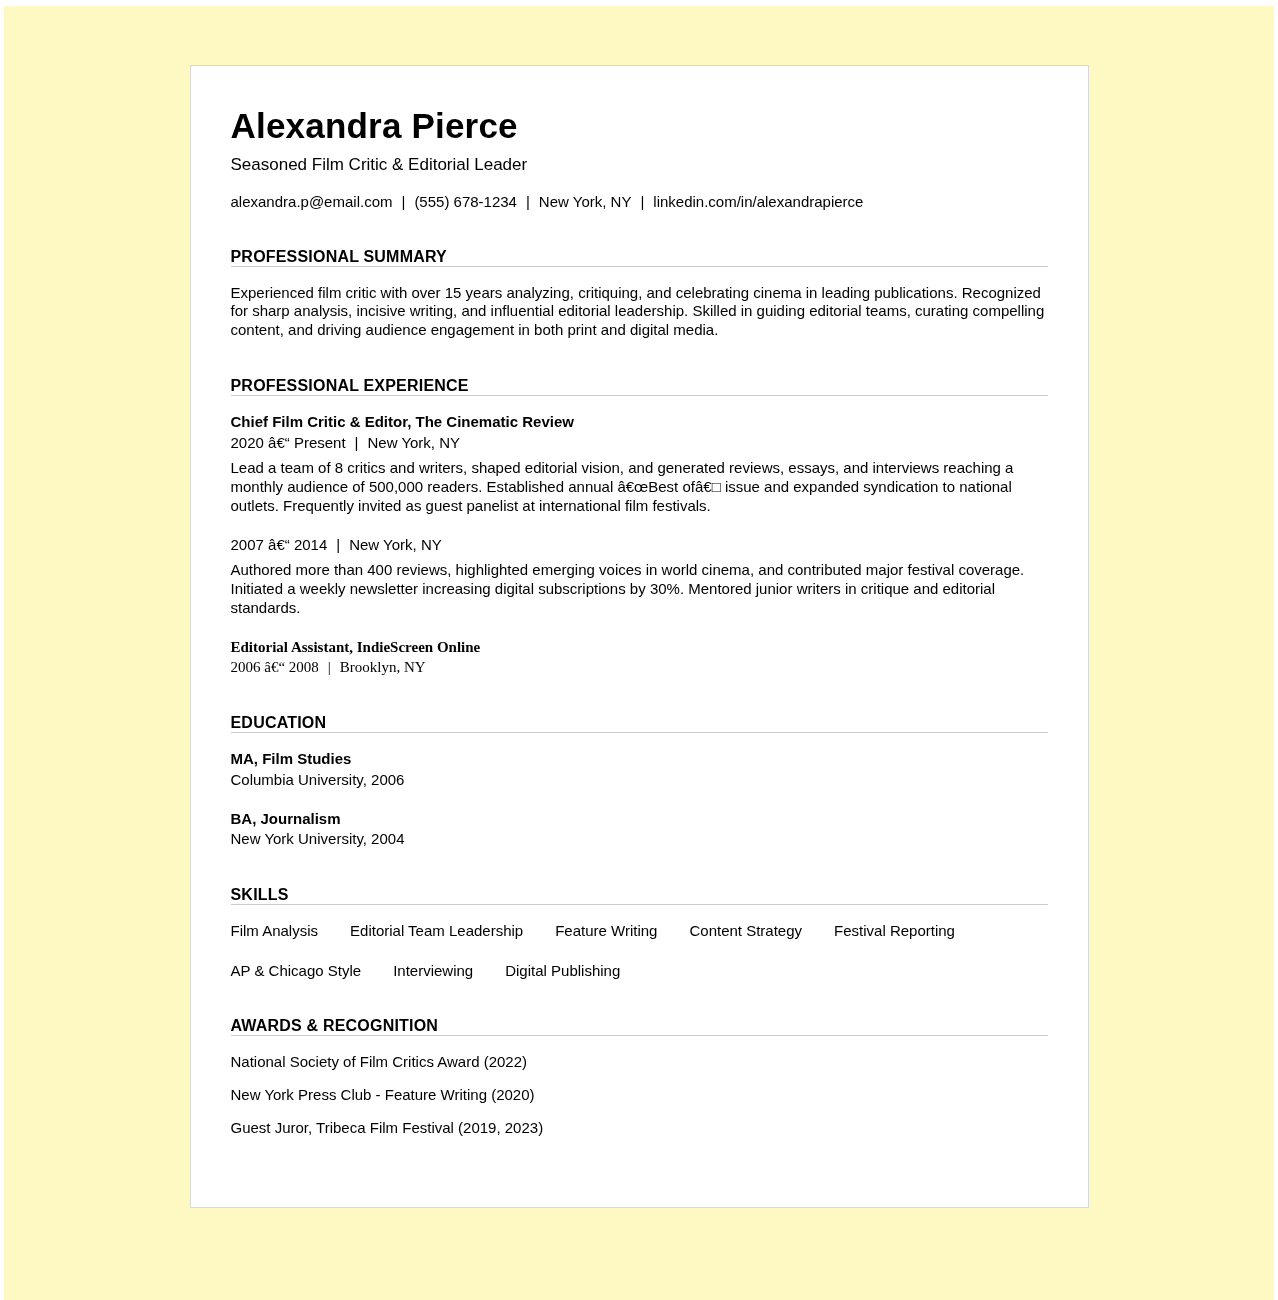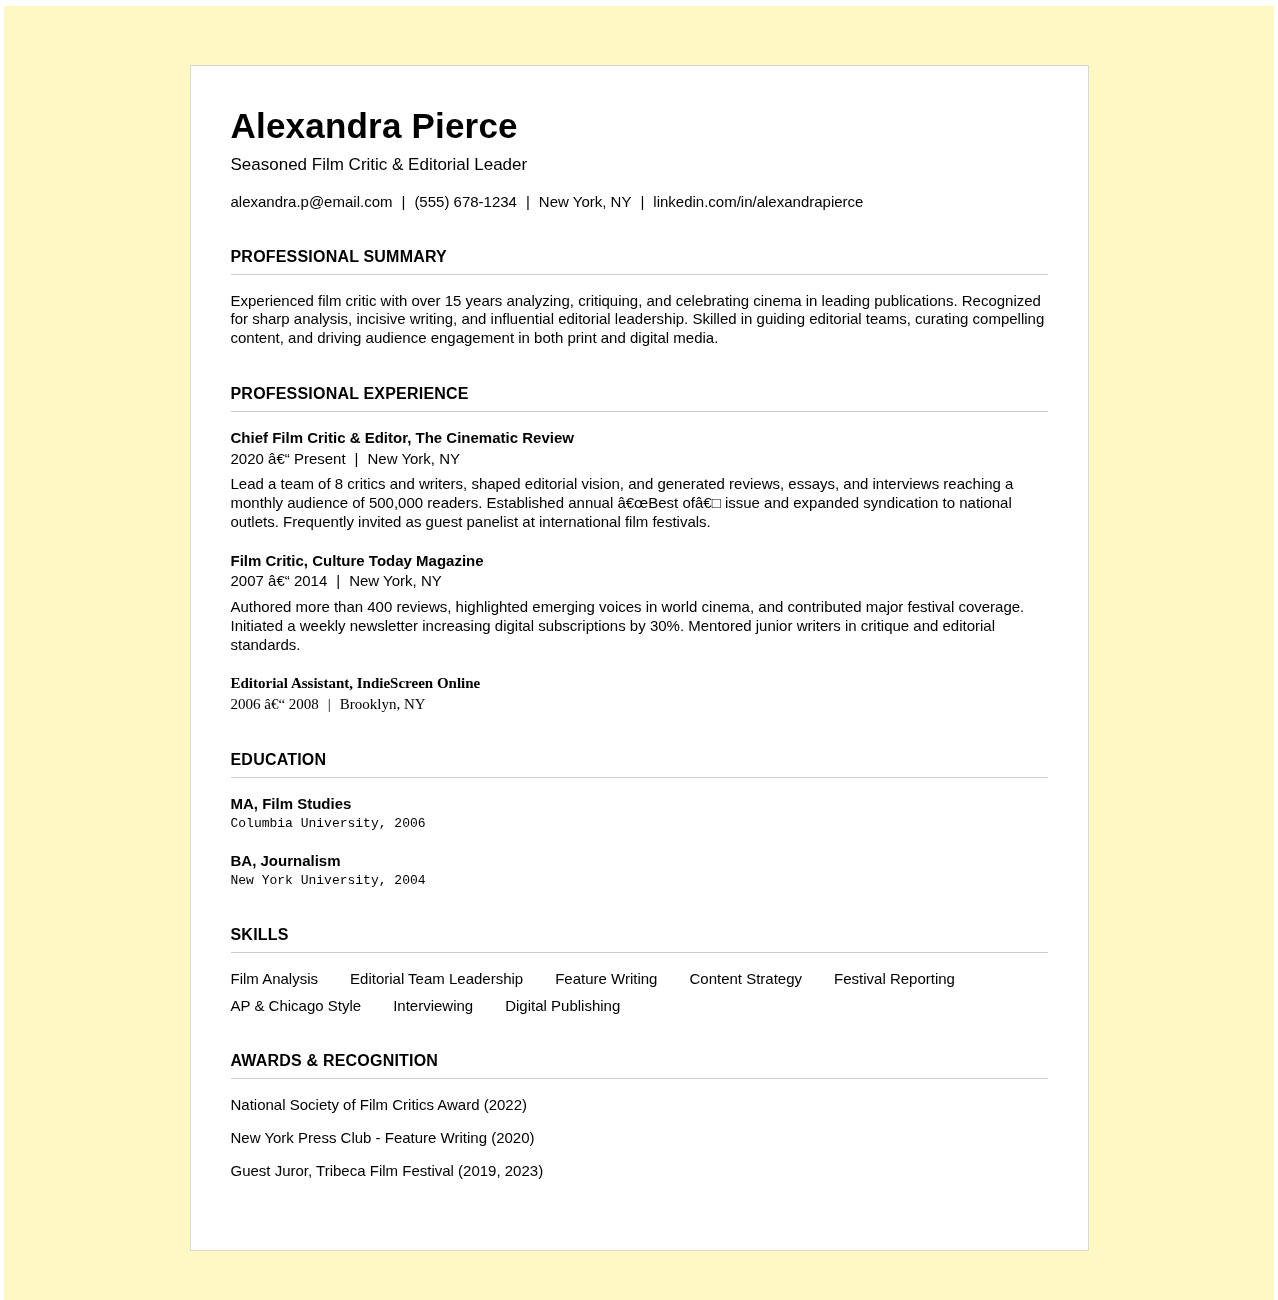--- a/index.html
+++ b/index.html
@@ -47,21 +47,21 @@
     margin: 0 9px;
   }
   .section {
     margin-top: 37px;
   }
   .section-heading {
     font-size: 16px;
     font-weight: bold;
     letter-spacing: 0.2px;
     margin: 0 0 17px 0;
-    padding-bottom: 8px;
+    padding-bottom: 0;
     border-bottom: 1px solid #cccccc;
   }
   .body-text {
     font-size: 15px;
     line-height: 1.25;
     margin: 0;
   }
   .job {
     margin-bottom: 20px;
   }
@@ -84,32 +84,31 @@
     margin-bottom: 20px;
   }
   .degree:last-child { margin-bottom: 0; }
   .degree-name {
     font-size: 15px;
     font-weight: bold;
     line-height: 1.25;
     margin: 0;
   }
   .degree-school {
-    font-size: 13px;
+    font-size: 15px;
     line-height: 1.25;
     margin-top: 2px;
-    font-family: Liberation Mono, monospace;
   }
   .inline-list {
     display: flex;
     flex-wrap: wrap;
     font-size: 15px;
     line-height: 1.2;
   }
-  .skills-list { gap: 9px 32px; }
+  .skills-list { gap: 22px 32px; }
   .awards-list { gap: 15px 37px; flex-direction: column; }
 </style>
 </head>
 <body>
 
 <div class="canvas">
   <div class="page">
 
     <h1 class="resume-name">Alexandra Pierce</h1>
     <div class="resume-subtitle">Seasoned Film Critic &amp; Editorial Leader</div>
@@ -127,21 +126,20 @@
 
       <div class="job">
         <div class="job-title">Chief Film Critic &amp; Editor, The Cinematic Review</div>
         <div class="job-meta">
           <span>2020 â€“ Present</span><span class="pipe">|</span><span>New York, NY</span>
         </div>
         <p class="body-text job-desc">Lead a team of 8 critics and writers, shaped editorial vision, and generated reviews, essays, and interviews reaching a monthly audience of 500,000 readers. Established annual â€œBest ofâ€□ issue and expanded syndication to national outlets. Frequently invited as guest panelist at international film festivals.</p>
       </div>
 
       <div class="job">
-        <div class="job-title">Film Critic, Culture Today Magazine</div>
         <div class="job-meta">
           <span>2007 â€“ 2014</span><span class="pipe">|</span><span>New York, NY</span>
         </div>
         <p class="body-text job-desc">Authored more than 400 reviews, highlighted emerging voices in world cinema, and contributed major festival coverage. Initiated a weekly newsletter increasing digital subscriptions by 30%. Mentored junior writers in critique and editorial standards.</p>
       </div>
 
       <div class="job">
         <div class="job-title">Editorial Assistant, IndieScreen Online</div>
         <div class="job-meta">
           <span>2006 â€“ 2008</span><span class="pipe">|</span><span>Brooklyn, NY</span>

